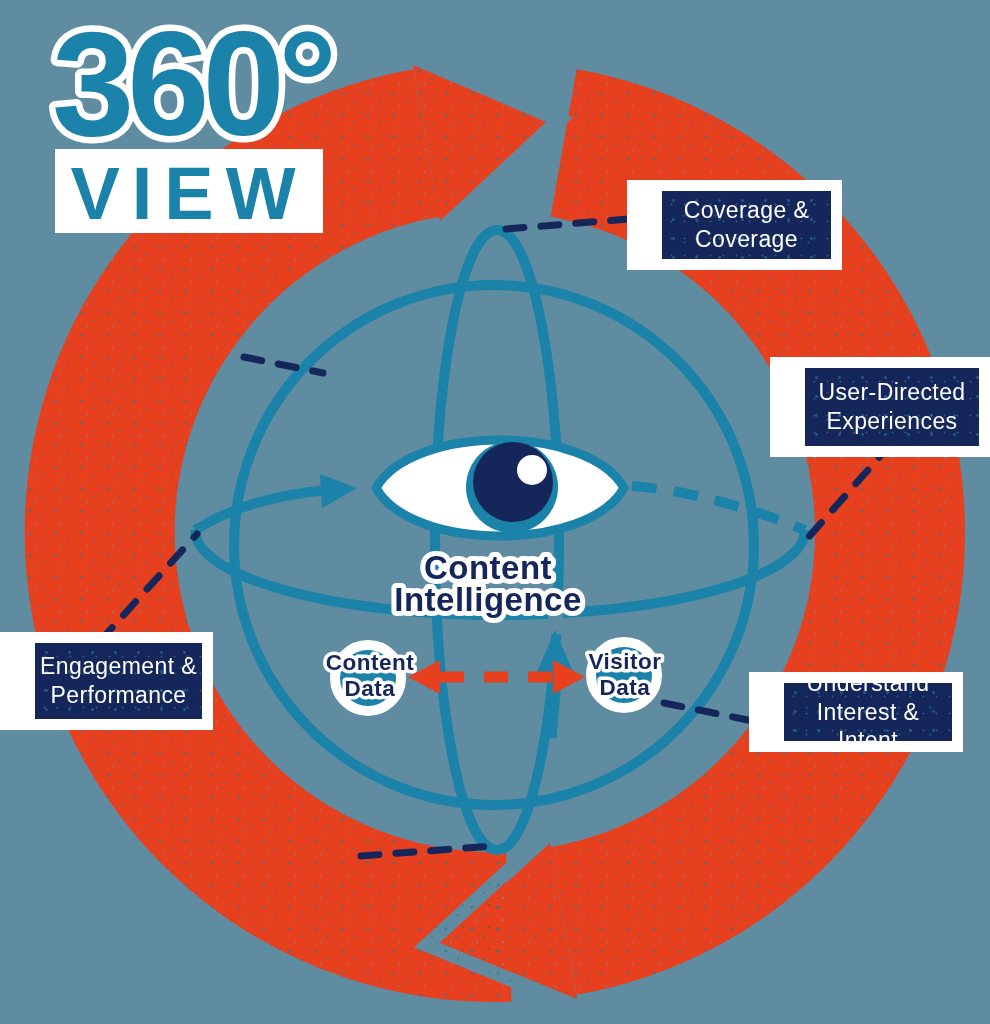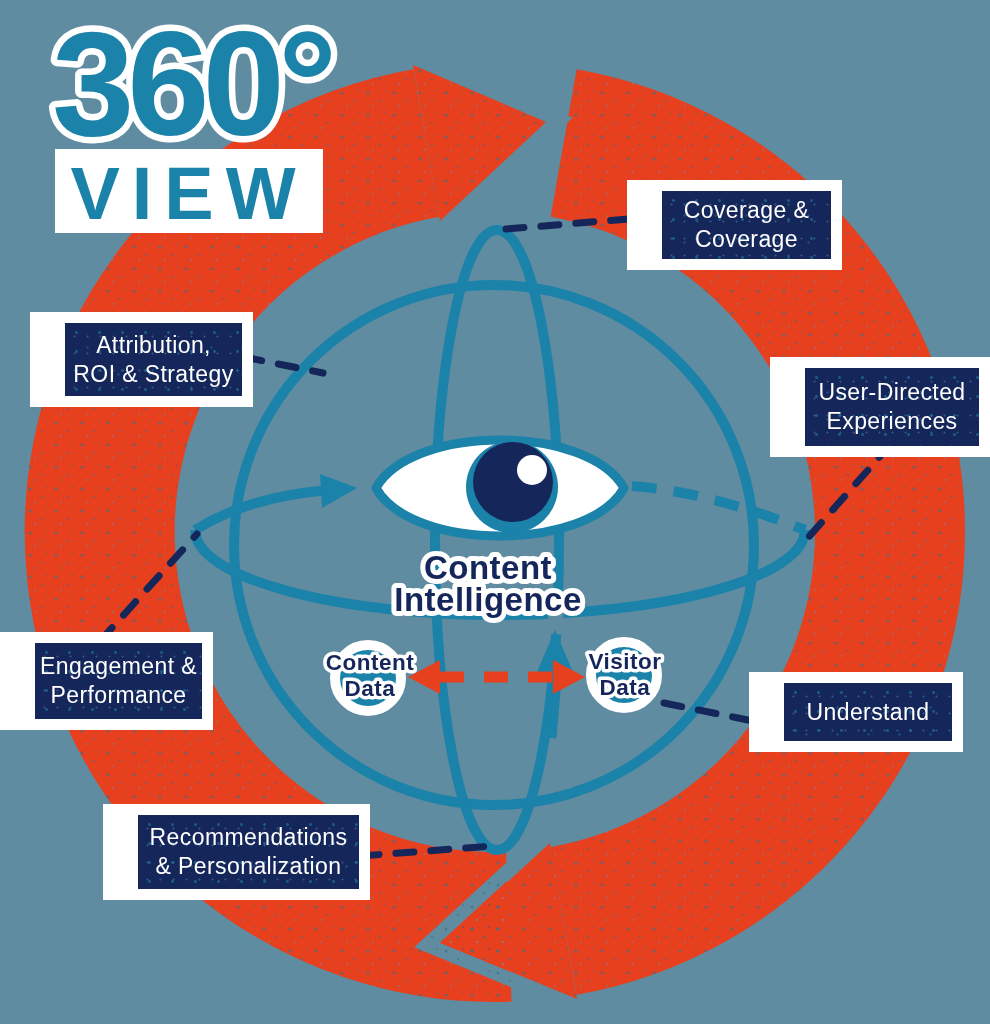--- a/index.html
+++ b/index.html
@@ -130,47 +130,36 @@
     </g>
   </svg>
 
   <div class="label-box" style="left:627px;top:180px;width:215px;height:90px">
     <div class="label-box-inner">
       <span>Coverage &amp;</span>
       <span>Coverage</span>
     </div>
   </div>
 
-  <div class="label-box" style="left:30px;top:312px;width:223px;height:95px">
-    <div class="label-box-inner">
-      <span>Attribution,</span>
-      <span>ROI &amp; Strategy</span>
-    </div>
-  </div>
 
   <div class="label-box" style="left:0px;top:632px;width:213px;height:98px">
     <div class="label-box-inner">
       <span>Engagement &amp;</span>
       <span>Performance</span>
     </div>
   </div>
 
   <div class="label-box" style="left:770px;top:357px;width:220px;height:100px">
     <div class="label-box-inner">
       <span>User-Directed</span>
       <span>Experiences</span>
     </div>
   </div>
 
   <div class="label-box" style="left:749px;top:672px;width:214px;height:80px">
     <div class="label-box-inner">
       <span>Understand</span>
+      <span>Interest &amp; Intent</span>
     </div>
   </div>
 
-  <div class="label-box" style="left:103px;top:804px;width:267px;height:96px">
-    <div class="label-box-inner">
-      <span>Recommendations</span>
-      <span>&amp; Personalization</span>
-    </div>
-  </div>
 
 </div>
 
 </body></html>

